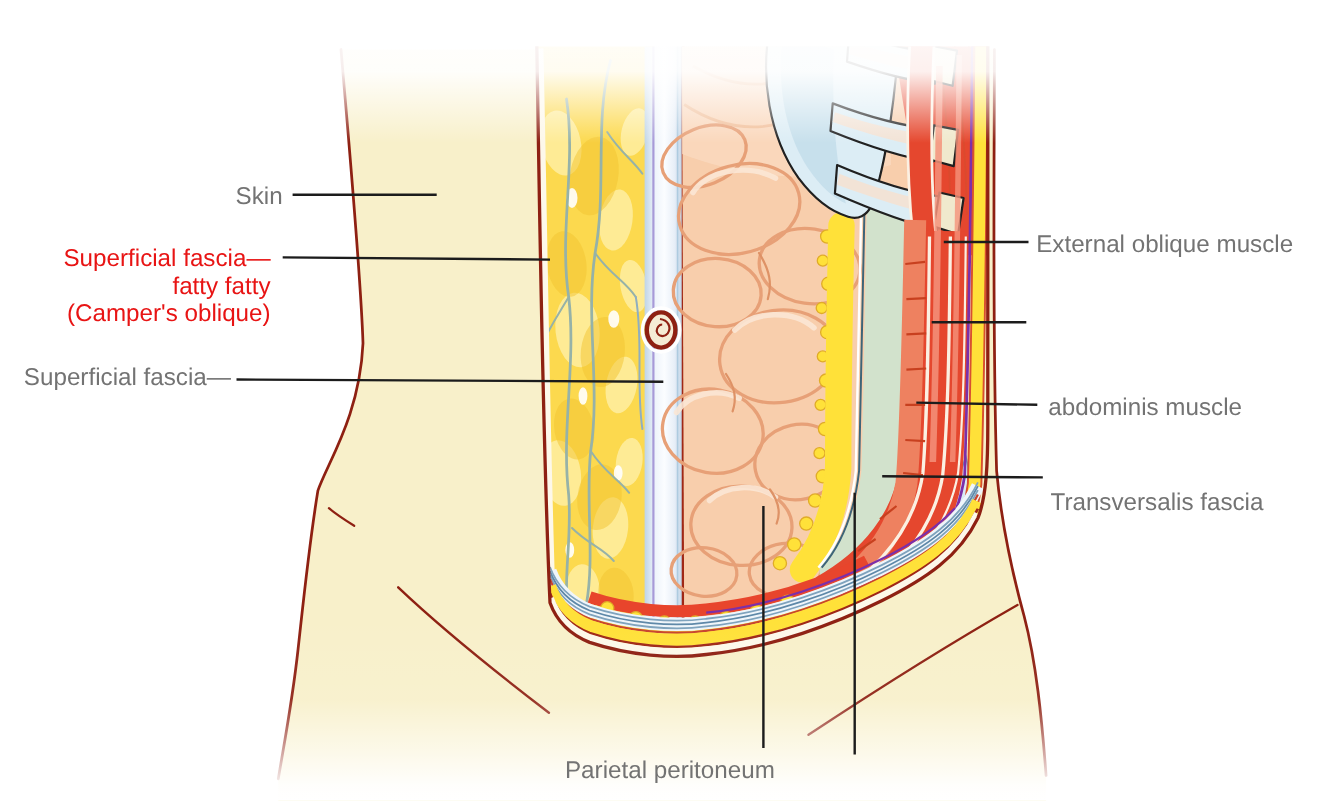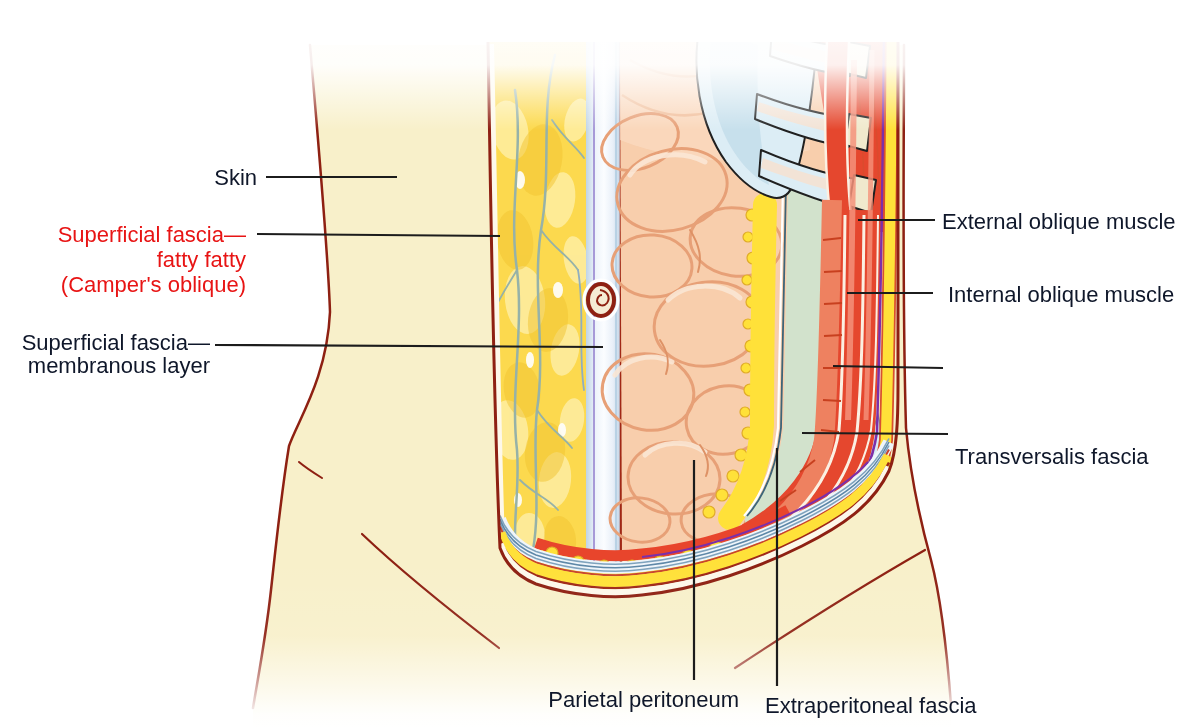--- a/index.html
+++ b/index.html
@@ -1,24 +1,24 @@
 <!DOCTYPE html>
 <html><head>
 <meta charset="utf-8">
 <style>
   html,body{margin:0;padding:0;background:#ffffff;}
   .stage{position:relative;width:1200px;height:728px;background:#ffffff;overflow:hidden;
          font-family:"Liberation Sans", sans-serif;}
   .stage svg{position:absolute;left:0;top:0;}
-  .lbl{position:absolute;font-size:22px;line-height:25px;color:#0f172a;white-space:nowrap;}
+  .lbl{position:absolute;font-size:22px;line-height:25px;color:#737373;white-space:nowrap;}
   .lbl.right{text-align:right;}
   .lbl.red{color:#e81414;}
   .lbl.lh23{line-height:23px;}
   .lbl.lh26{line-height:26px;}
-  .lbl.center{text-align:right;}
+  .lbl.center{text-align:center;}
 </style>
 </head>
 <body>
 
 <div class="stage">
 <svg width="1200" height="728" viewBox="0 0 1200 728">
   <defs>
     <clipPath id="win">
       <path d="M488,42 C491,210 493,392 500,548 C505,562 516,576 536,584 C572,596 612,599 642,595 C702,589 762,566 802,546 C842,526 872,506 889,471 C897,451 898,420 898,386 L898,42 Z"></path>
     </clipPath>
@@ -281,25 +281,23 @@
 <div class="lbl right" style="right:943px;top:165px">Skin</div>
 
 <div class="lbl right red" style="right:954px;top:222px">
   <div>Superficial fascia—</div>
   <div>fatty fatty</div>
   <div>(Camper's oblique)</div>
 </div>
 
 <div class="lbl right lh23" style="right:990px;top:331px">
   <div>Superficial fascia—</div>
-  <div>membranous layer</div>
 </div>
 
 <div class="lbl" style="left:942px;top:209px">External oblique muscle</div>
-<div class="lbl" style="left:948px;top:282px">Internal oblique muscle</div>
 
 <div class="lbl lh26" style="left:953px;top:357px">
+  <div>abdominis muscle</div>
 </div>
 
 <div class="lbl" style="left:955px;top:444px">Transversalis fascia</div>
 <div class="lbl center" style="left:479px;width:260px;top:687px">Parietal peritoneum</div>
-<div class="lbl" style="left:765px;top:693px">Extraperitoneal fascia</div>
 </div>
 
 </body></html>

